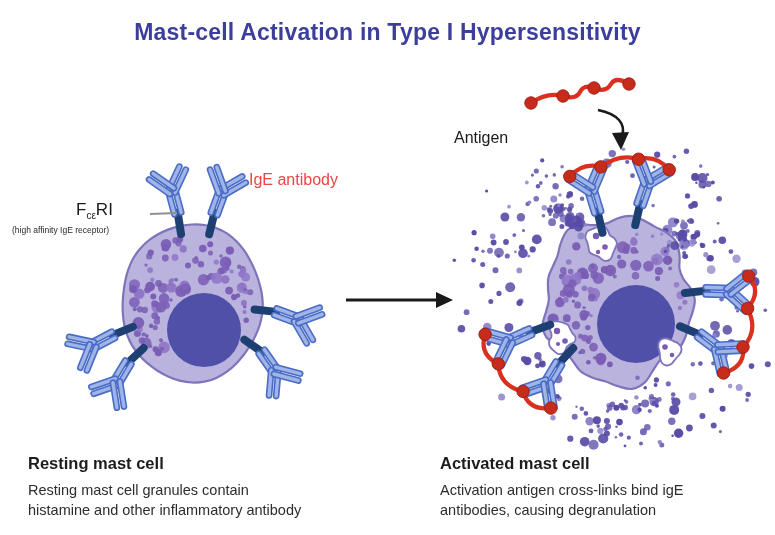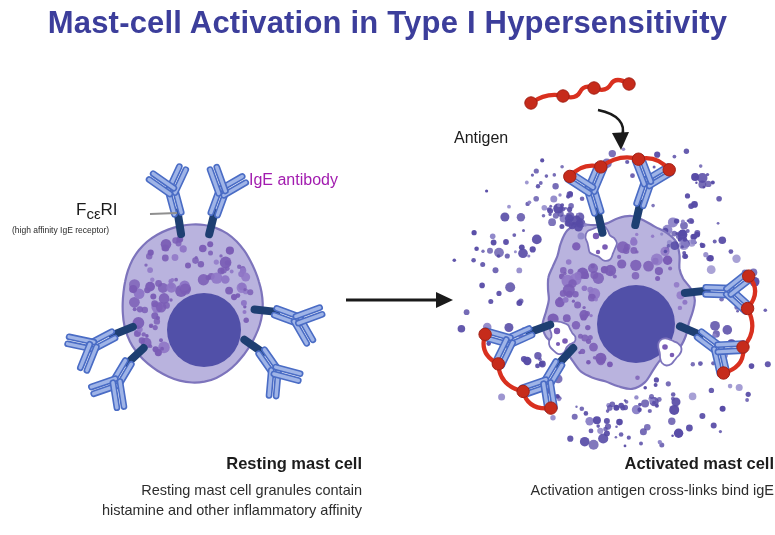--- a/index.html
+++ b/index.html
@@ -1,27 +1,27 @@
 <!DOCTYPE html>
 <html style="--title: #3c3e9b; --red: #d9301f; --red-dot: #c62b1b; --ab-out: #4a6cc5; --ab-in: #9fb4e7; --receptor: #1e3f72;"><head>
 <meta charset="utf-8">
 <style>
   html,body{margin:0;padding:0;background:#fff;}
   .stage{position:relative;width:775px;height:535px;background:#fff;overflow:hidden;
          font-family:"Liberation Sans",sans-serif;}
-  .title{position:absolute;left:0;right:0;top:5px;margin:0;text-align:center;
-         font-size:31px;font-weight:700;color:var(--title,#3c3e9b);letter-spacing:.2px;}
+  .title{position:absolute;left:0;right:0;top:5px;margin:14px;text-align:center;
+         font-size:23px;font-weight:700;color:var(--title,#3c3e9b);letter-spacing:.2px;}
   #svgart{position:absolute;left:0;top:0;}
-  .lbl{position:absolute;color:#a21caf;}
+  .lbl{position:absolute;color:#ef4444;}
   .ige{left:249px;top:171px;font-size:16px;}
   .fceri{left:76px;top:200px;font-size:17px;font-weight:500;color:#1b1b1b;}
-  .fceri sub{font-size:15px;}
+  .fceri sub{font-size:10px;}
   .fcesub{left:12px;top:225px;width:142px;font-size:8.5px;color:#2a2a2a;}
   .antigen{left:454px;top:89px;font-size:16px;color:#1b1b1b;margin-top:40px;}
-  .cap{position:absolute;top:454px;width:334px;text-align:right;}
+  .cap{position:absolute;top:454px;width:334px;text-align:left;}
   .cap h2{margin:0;font-size:16.5px;font-weight:700;color:#1c1c1c;}
   .cap p{margin:7px 0 8px;font-size:14.5px;line-height:1.38;color:#2d2d2d;}
   .capL{left:28px;} .capR{left:440px;}
   
   .bd{stroke:var(--ab-out,#4a6cc5);stroke-width:5.8;stroke-linecap:round;}
   .bl{stroke:var(--ab-in,#9fb4e7);stroke-width:3;stroke-linecap:round;}
   .chain{stroke:var(--red,#d9301f);stroke-width:4.2;fill:none;stroke-linecap:round;stroke-linejoin:round;}
   .adot{fill:var(--red-dot,#c62b1b);stroke:#a32015;stroke-width:1;}
   .arrowline{stroke:#1a1a1a;stroke-width:3.2;}
   .curvearrow{stroke:#1a1a1a;stroke-width:2.6;fill:none;}
@@ -609,21 +609,21 @@
   <div class="lbl ige">IgE antibody</div>
 
   <div class="lbl fceri"><span>F</span><sub>cε</sub><span>RI</span></div>
 
   <div class="lbl fcesub">(high affinity IgE receptor)</div>
 
   <div class="lbl antigen">Antigen</div>
 
   <div class="cap capL">
     <h2>Resting mast cell</h2>
-    <p><span>Resting mast cell granules contain</span><br><span>histamine and other inflammatory affinity</span></p>
+    <p><span>Resting mast cell granules contain</span><br><span>histamine and other inflammatory antibody</span></p>
   </div>
 
   <div class="cap capR">
     <h2>Activated mast cell</h2>
-    <p><span>Activation antigen cross-links bind igE</span><br></p>
+    <p><span>Activation antigen cross-links bind igE</span><br><span>antibodies, causing degranulation</span></p>
   </div>
 
 </div>
 
 </body></html>

